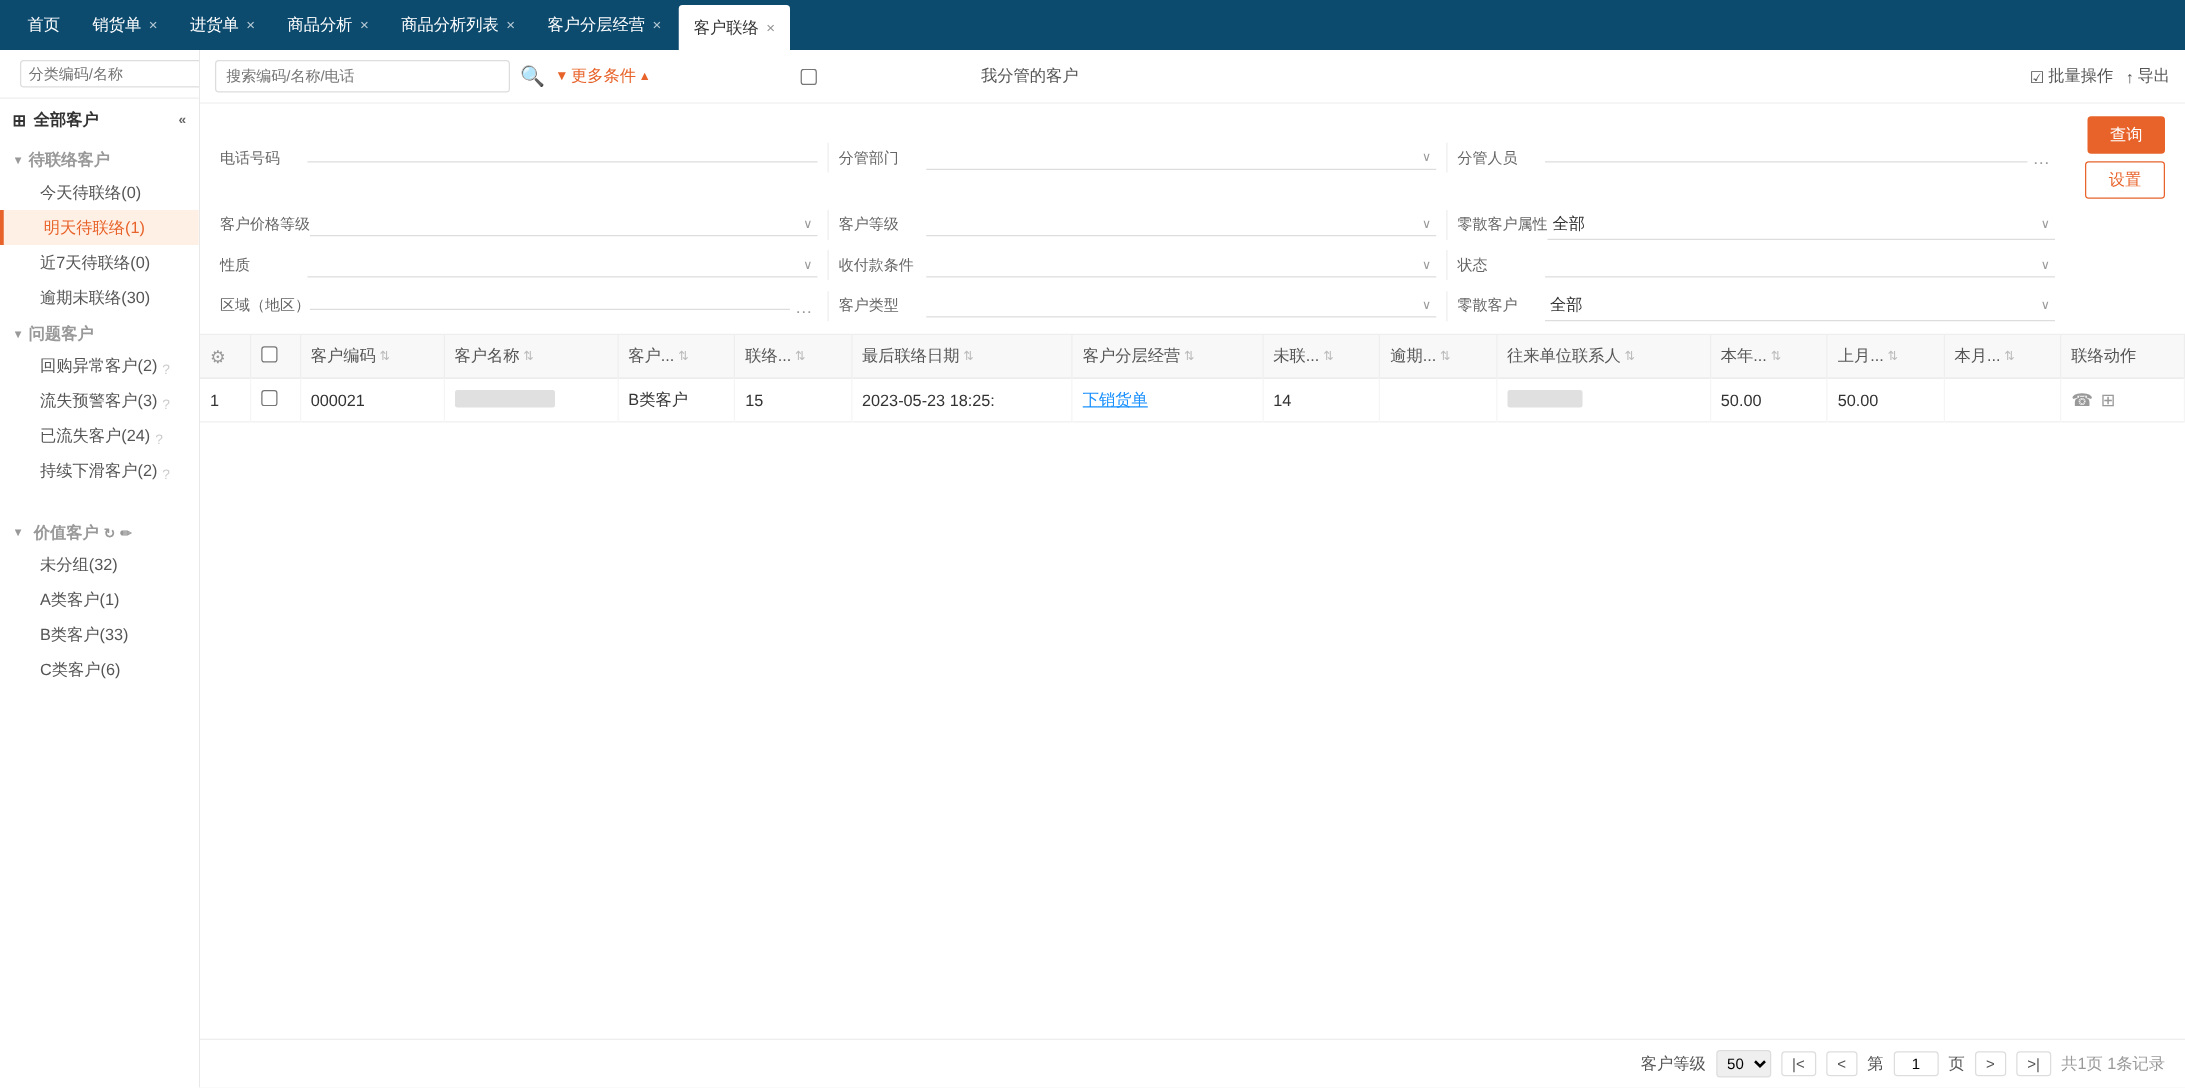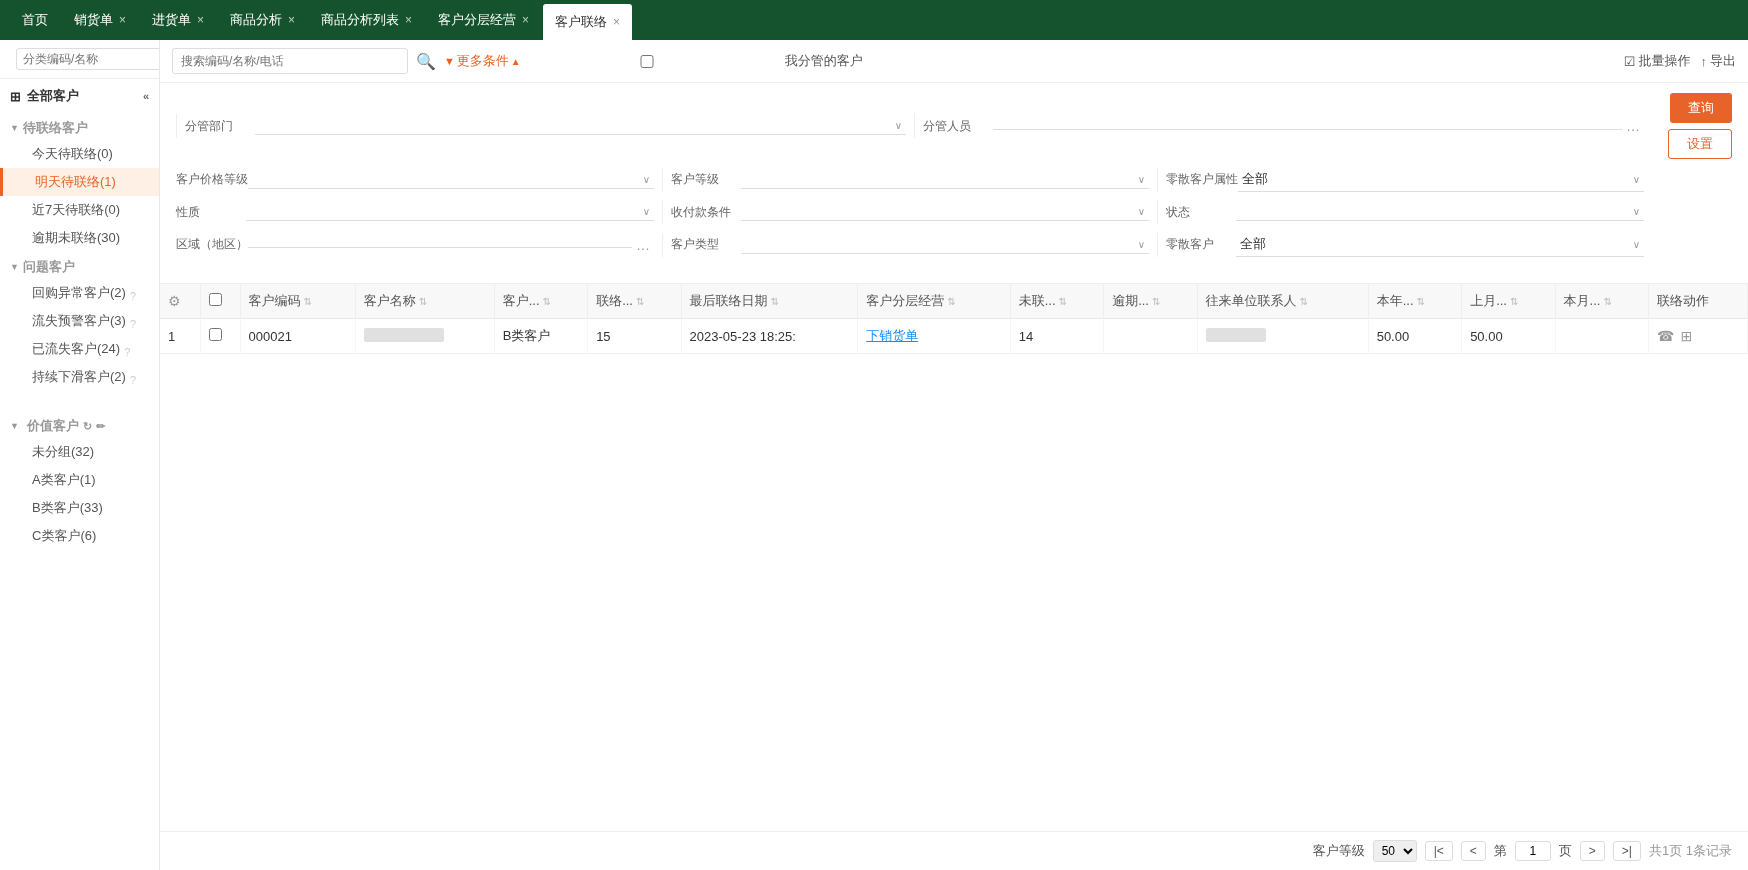--- a/index.html
+++ b/index.html
@@ -1,20 +1,20 @@
 <!DOCTYPE html>
 <html><head>
   <meta charset="utf-8">
   <style>
     * { box-sizing: border-box; margin: 0; padding: 0; font-family: 'Microsoft YaHei', Arial, sans-serif; font-size: 13px; }
     body { background: #f5f5f5; overflow: hidden; }
 
     
     .top-nav {
-      background: #14532d;
+      background: #0c4a6e;
       height: 40px;
       display: flex;
       align-items: center;
       padding: 0 10px;
       gap: 2px;
     }
     .nav-item {
       color: #fff;
       padding: 0 12px;
       height: 40px;
@@ -169,21 +169,21 @@
       background: #fff;
       padding: 10px 16px;
       border-bottom: 1px solid #eee;
     }
     .adv-filter-row {
       display: flex;
       align-items: center;
       gap: 8px;
       margin-bottom: 8px;
     }
-    .adv-filter-row:last-child { margin-bottom: 16px; }
+    .adv-filter-row:last-child { margin-bottom: 0; }
     .filter-field {
       display: flex;
       align-items: center;
       flex: 1;
       min-width: 0;
     }
     .filter-label {
       color: #666;
       white-space: nowrap;
       font-size: 12px;
@@ -464,20 +464,24 @@
         <span class="export-btn">
           <span>↑</span>
           <span>导出</span>
         </span>
       </div>
     </div>
 
     <div class="adv-filter">
 
       <div class="adv-filter-row">
+        <div class="filter-field">
+          <span class="filter-label">电话号码</span>
+          <div class="filter-input" style="flex:2;"></div>
+        </div>
         <div class="filter-divider"></div>
         <div class="filter-field">
           <span class="filter-label">分管部门</span>
           <div class="filter-select" style="flex:2;">
             <span></span>
               <span class="arrow">∨</span>
           </div>
         </div>
         <div class="filter-divider"></div>
         <div class="filter-field">

